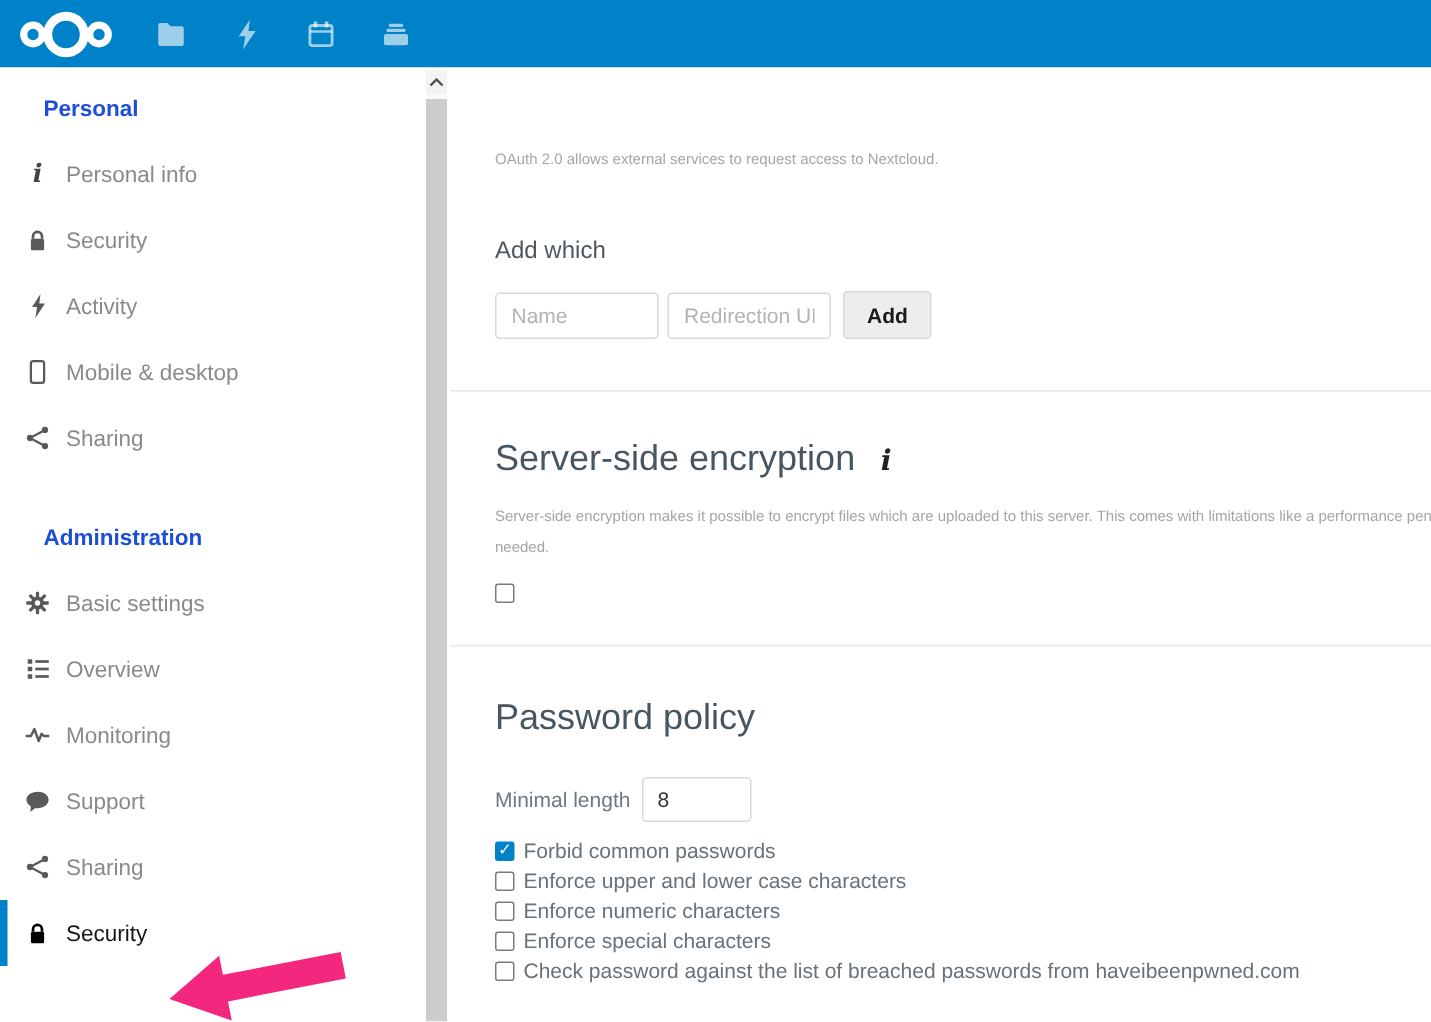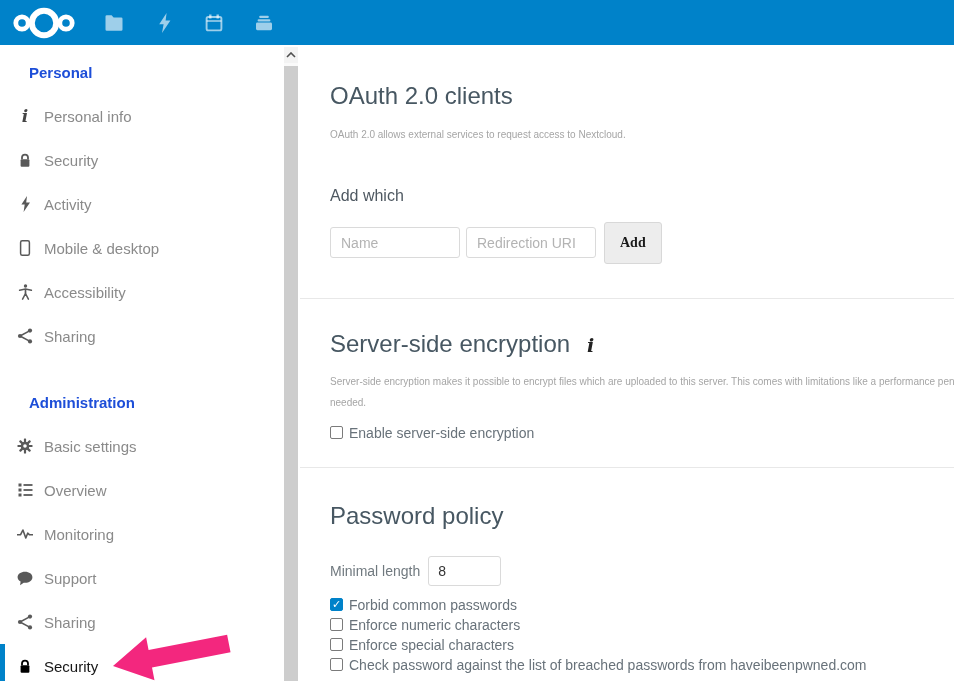--- a/index.html
+++ b/index.html
@@ -71,30 +71,30 @@
   }
   .desc{
     margin:14px 0 0;font-size:10px;color:#a5a5a5;line-height:21px;
   }
   .desc-nowrap{white-space:nowrap;}
   h3{
     margin:40px 0 0;font-size:16px;font-weight:400;color:#4e5861;line-height:22px;
   }
   .client-form{margin-top:15px;display:flex;align-items:center;gap:6px;}
   .txt-input{
-    width:130px;height:31px;border:1px solid #dadada;border-radius:3px;
+    width:109px;height:31px;border:1px solid #dadada;border-radius:3px;
     padding:0 10px;font-size:14px;color:#333;outline:none;
     font-family:"Liberation Sans","DejaVu Sans",sans-serif;
   }
   .txt-input::placeholder{color:#b3b3b3;}
   .btn{
-    height:42px;padding:0 15px;margin-left:2px;
+    height:32px;padding:0 15px;margin-left:2px;
     background:#ededed;border:1px solid #d8d8d8;border-radius:3px;
     font-weight:bold;font-size:14px;color:#1a1a1a;cursor:pointer;
-    font-family:Liberation Serif, serif;
+    font-family:Liberation Sans, sans-serif;
   }
   .divider{border:0;border-top:1px solid #e8e8e8;margin:0;}
   .div1{margin-top:34px;}
   .div2{margin-top:26px;}
   .cb-row{
     display:flex;align-items:center;font-size:14px;color:#68727a;
     height:17px;margin-top:11px;cursor:pointer;
   }
   .cb{
     width:13px;height:13px;border:1px solid #7b7b7b;border-radius:2px;
@@ -186,31 +186,20 @@
     <div class="nav-item">
       <span class="nav-icon">
         <svg width="12" height="16" viewBox="0 0 12 16" fill="none" stroke="currentColor">
           <rect x="1.6" y="0.8" width="8.8" height="14.4" rx="1.6" stroke-width="1.5"></rect>
         </svg>
       </span>
       <span class="nav-label">Mobile &amp; desktop</span>
     </div>
     <div class="nav-item">
       <span class="nav-icon">
-        <svg width="15" height="16" viewBox="0 0 15 16" stroke="currentColor" fill="currentColor">
-          <circle cx="7.5" cy="2" r="1.7" stroke="none"></circle>
-          <path d="M1.6 6.3 7.5 4.9l5.9 1.4" fill="none" stroke-width="1.5" stroke-linecap="round"></path>
-          <path d="M7.5 4.9v4.6" fill="none" stroke-width="1.7"></path>
-          <path d="M7.5 9.5 4.6 15.2M7.5 9.5l2.9 5.7" fill="none" stroke-width="1.5" stroke-linecap="round"></path>
-        </svg>
-      </span>
-      <span class="nav-label">Accessibility</span>
-    </div>
-    <div class="nav-item">
-      <span class="nav-icon">
         <svg width="16" height="16" viewBox="0 0 16 16" fill="currentColor">
           <path d="M3 8 13 2.6M3 8l10 5.4" stroke="currentColor" stroke-width="1.5" fill="none"></path>
           <circle cx="13" cy="2.6" r="2.1"></circle>
             <circle cx="3" cy="8" r="2.1"></circle>
             <circle cx="13" cy="13.4" r="2.1"></circle>
         </svg>
       </span>
       <span class="nav-label">Sharing</span>
     </div>
 
@@ -290,57 +279,59 @@
           <path d="M1 5 5 1l4 4" stroke-width="1.6"></path>
         </svg>
     </div>
     <div class="sb-thumb"></div>
   </div>
 </aside>
 
 <main class="main">
 
   <section class="section sec-oauth">
-    <h2>OAuth 2.0 clients</h2>
     <p class="desc">OAuth 2.0 allows external services to request access to Nextcloud.</p>
     <h3>Add which</h3>
     <div class="client-form">
       <input class="txt-input" type="text" placeholder="Name" style="">
       <input class="txt-input" type="text" placeholder="Redirection URI" style="">
       <button class="btn">Add</button>
     </div>
   </section>
 
   <hr class="divider div1">
 
   <section class="section sec-encryption">
     <h2><span>Server-side encryption</span><span class="inline-info">i</span></h2>
     <p class="desc desc-nowrap">Server-side encryption makes it possible to encrypt files which are uploaded to this server. This comes with limitations like a performance penalty, so enable this only if</p>
     <p class="desc" style="margin-top:0;">needed.</p>
     <div class="cb-row">
       <span class="cb"></span>
-      <span>Enable server-side encryption</span>
     </div>
   </section>
 
   <hr class="divider div2">
 
   <section class="section sec-password">
     <h2>Password policy</h2>
     <div class="minlen-row">
       <span class="minlen-label">Minimal length</span>
       <input class="minlen-input" type="text" value="8" style="">
     </div>
     <div class="pw-checks">
       <div class="cb-row">
         <span class="cb checked"></span>
         <span>Forbid common passwords</span>
       </div>
       <div class="cb-row">
         <span class="cb"></span>
+        <span>Enforce upper and lower case characters</span>
+      </div>
+      <div class="cb-row">
+        <span class="cb"></span>
         <span>Enforce numeric characters</span>
       </div>
       <div class="cb-row">
         <span class="cb"></span>
         <span>Enforce special characters</span>
       </div>
       <div class="cb-row">
         <span class="cb"></span>
         <span>Check password against the list of breached passwords from haveibeenpwned.com</span>
       </div>

